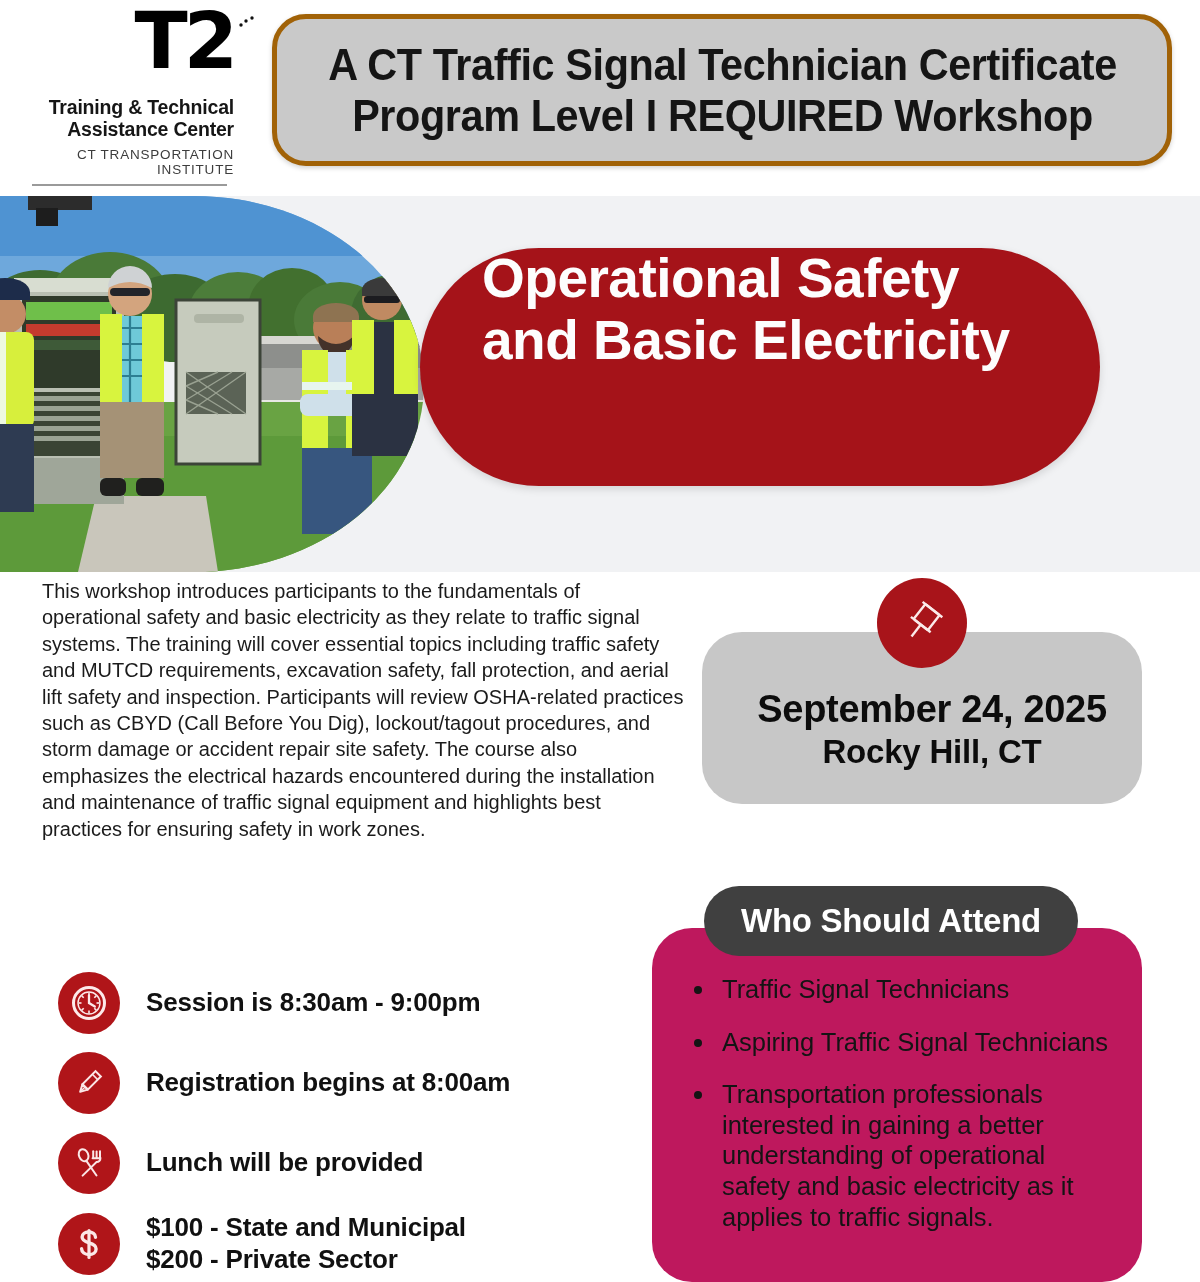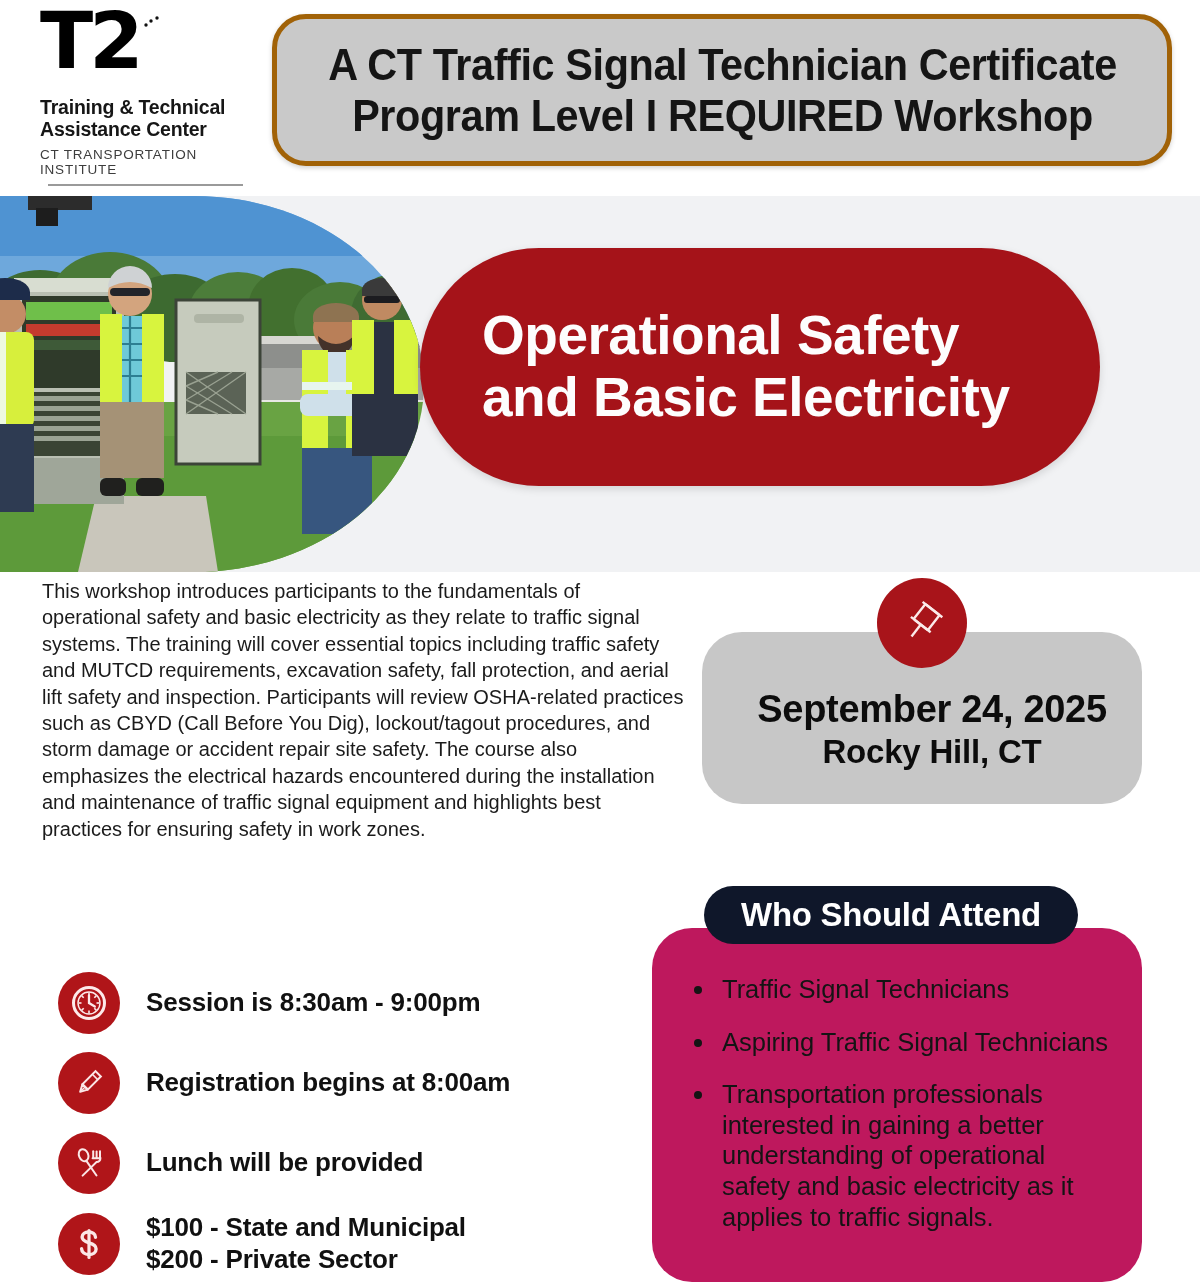--- a/index.html
+++ b/index.html
@@ -6,22 +6,22 @@
   html, body {
     width: 1200px; height: 1282px;
     background: #ffffff;
     font-family: "Liberation Sans", sans-serif;
     overflow: hidden;
   }
   .flyer { position: relative; width: 1200px; height: 1282px; background:#fff; }
 
   
   .logo-block {
-    position: absolute; left: 40px; top: 4px; width: 210px;
-    text-align: left;
+    position: absolute; left: 24px; top: 4px; width: 210px;
+    text-align: right;
   }
   .logo-t2 {
     font-family: "DejaVu Sans", sans-serif;
     font-weight: 700;
     font-size: 78px;
     line-height: 0.95;
     letter-spacing: -4px;
     color: #000;
     position: relative;
     display:inline-block;
@@ -91,21 +91,21 @@
     border-bottom-right-radius: 230px 188px;
     overflow: hidden;
   }
   .photo-canvas { position: absolute; inset: 0; }
 
   .hero-title {
     position: absolute; left: 420px; top: 248px;
     width: 680px; height: 238px;
     background: #a51319;
     border-radius: 120px;
-    display: flex; align-items: center;
+    display: flex; align-items: flex-start;
     box-shadow: 0 3px 8px rgba(0,0,0,0.13);
   }
   .hero-title h2 {
     margin-left: 62px;
     font-family: "Liberation Sans","DejaVu Sans", sans-serif;
     font-weight: 700;
     font-size: 55px;
     line-height: 1.12;
     color: #fdfdfd;
     letter-spacing: -0.5px;
@@ -168,22 +168,22 @@
     letter-spacing: -0.3px;
   }
   .date-box .d2 {
     font-weight: 700; font-size: 33px; color: #0c0c0c; line-height: 1.2;
     letter-spacing: -0.2px;
   }
 
   
   .wsa-pill {
     position: absolute; left: 704px; top: 886px;
-    width: 374px; height: 58px;
-    background: #0f172a;
+    width: 374px; height: 70px;
+    background: #404040;
     border-radius: 36px;
     display: flex; align-items: center; justify-content: center;
     z-index: 3;
   }
   .wsa-pill span {
     font-weight: 700; font-size: 33px; color: #fff; letter-spacing: -0.3px;
   }
   .wsa-box {
     position: absolute; left: 652px; top: 928px;
     width: 490px; height: 354px;

